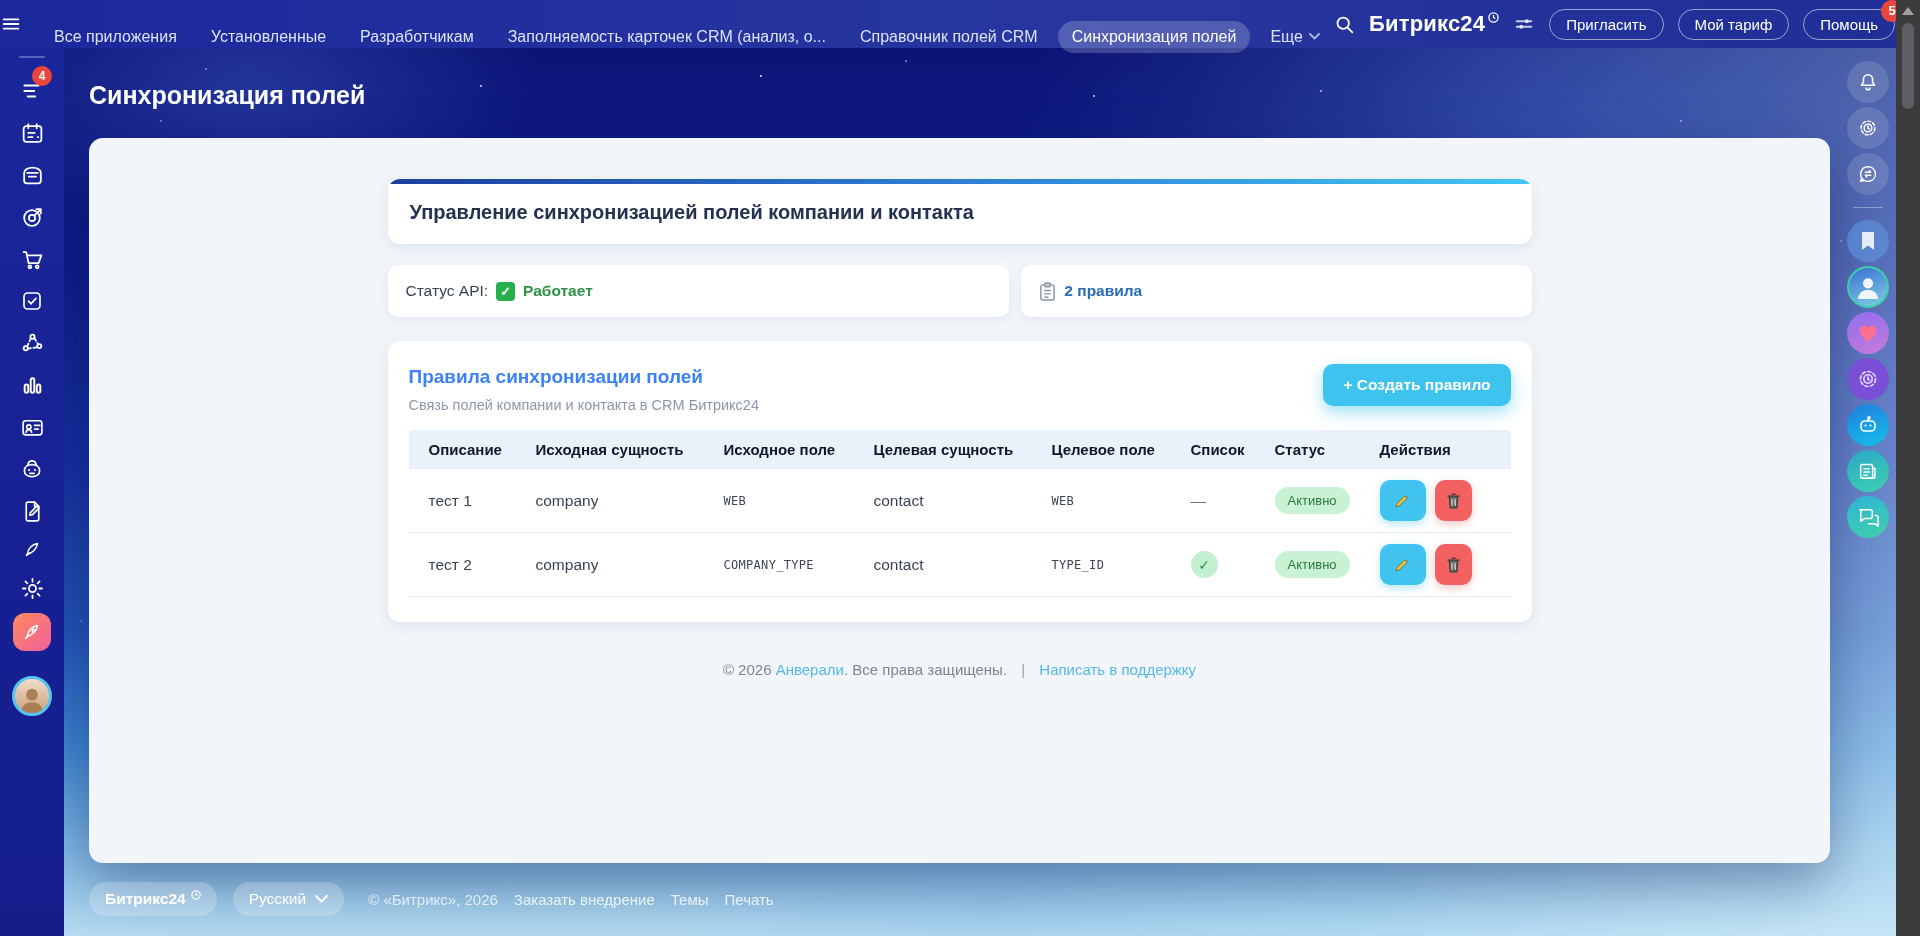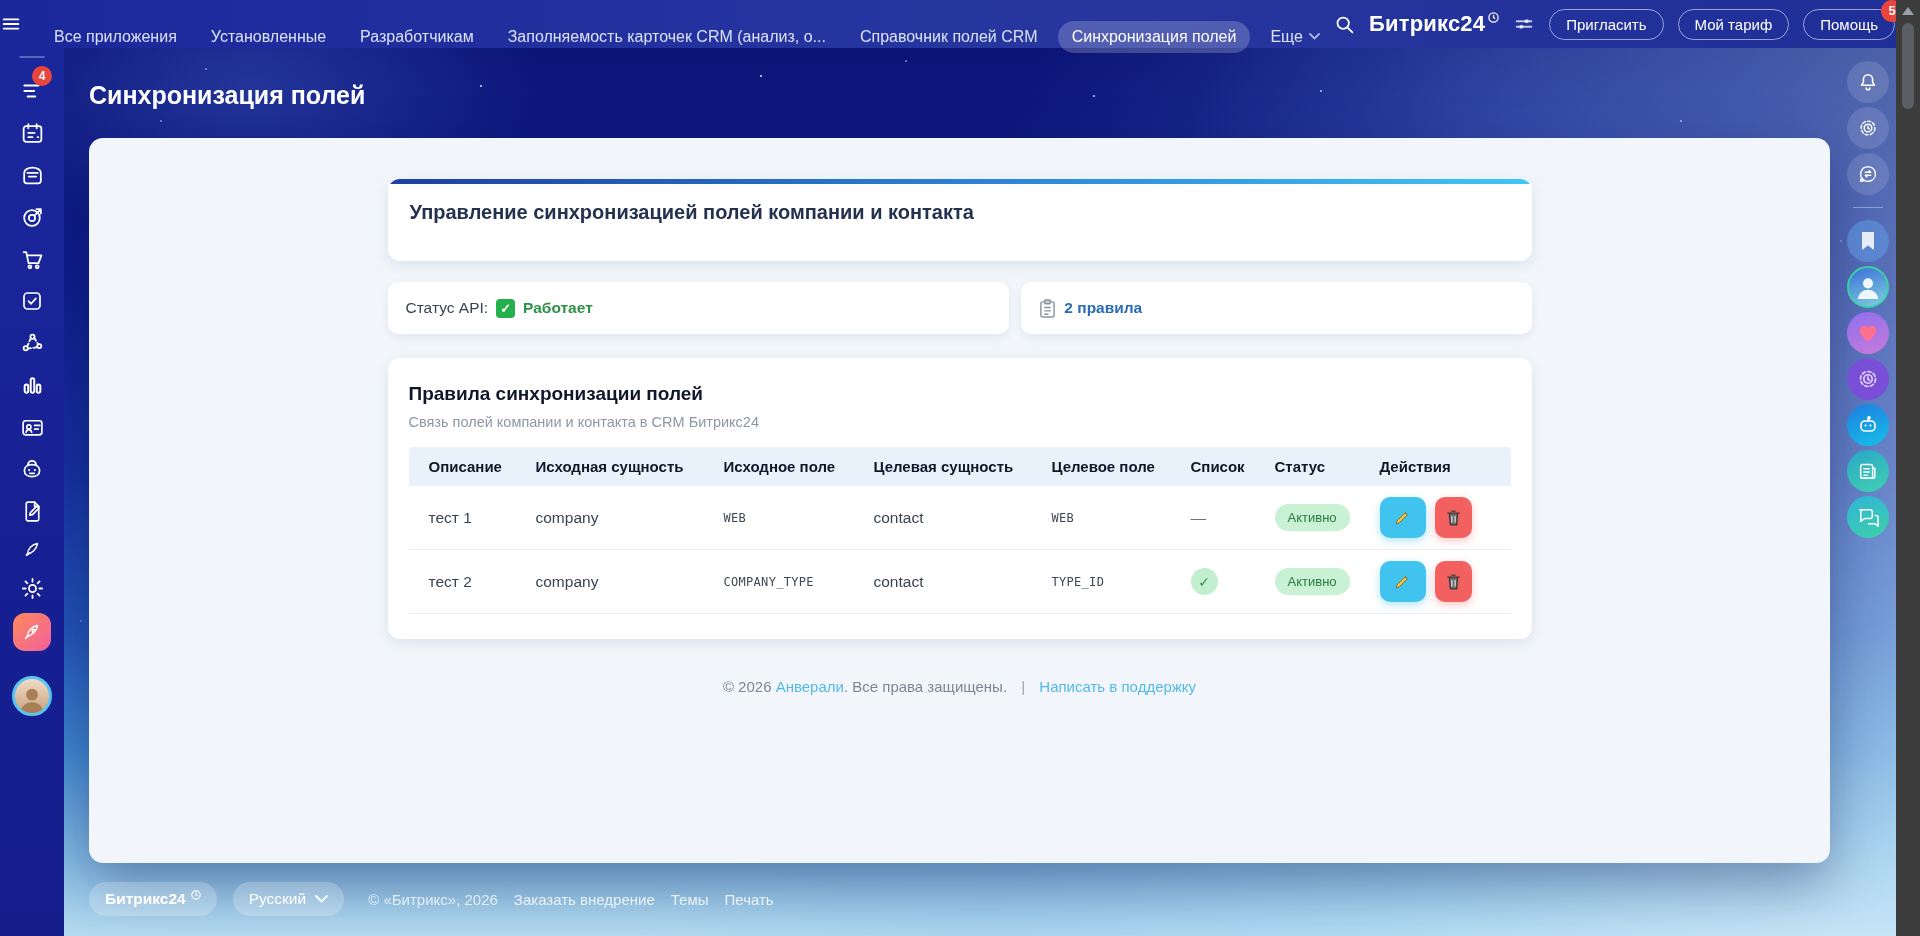--- a/index.html
+++ b/index.html
@@ -90,36 +90,36 @@
   .rb-chats { background:linear-gradient(160deg,#2fb4d8,#3fd0a8); }
 
   
   .page-title { position:absolute; left:89px; top:64px; z-index:5; color:#fff; font-size:25px; font-weight:700; }
   .content-card { position:absolute; left:89px; top:138px; width:1741px; height:725px; z-index:5;
     background:#f2f6fa; border-radius:14px; box-shadow:0 20px 55px rgba(8,16,70,0.38); }
   .inner { width:1144px; margin:0 auto; padding-top:41px; }
 
   .header-card { background:#fff; border-radius:12px; box-shadow:0 4px 14px rgba(30,60,120,0.10); overflow:hidden; }
   .header-grad { height:5px; background:linear-gradient(90deg,#1d3fa0 0%,#2f86d8 55%,#41c6f2 100%); }
-  .header-card h2 { margin:0; padding:17px 22px 37px; font-size:20px; color:#243250; }
+  .header-card h2 { margin:0; padding:17px 22px 20px; font-size:20px; color:#243250; }
 
   .status-row { display:flex; gap:12px; margin-top:21px; }
   .status-card { background:#fff; border-radius:10px; box-shadow:0 3px 10px rgba(30,60,120,0.08);
     height:52px; display:flex; align-items:center; padding:0 18px; gap:8px; font-size:15.5px; color:#3a4354; }
   .status-card.api { width:655px; }
   .status-card.rules { width:537px;align-items:center; }
   .check-badge { width:19px; height:19px; border-radius:4px; background:#24b14b; color:#fff; font-size:13px;
     font-weight:700; display:flex; align-items:center; justify-content:center; }
   .status-ok { color:#2e9147; font-weight:700; }
   .rules-count { color:#2a6cb5; font-weight:700; }
 
   .rules-panel { background:#fff; border-radius:12px; box-shadow:0 4px 14px rgba(30,60,120,0.10);
     margin-top:24px; padding:23px 21px 25px; }
   .rp-head { display:flex; justify-content:space-between; align-items:flex-start; }
-  .rp-title { margin:2px 0 9px; font-size:19px; font-weight:700; color:#0f172a; }
+  .rp-title { margin:2px 0 9px; font-size:19px; font-weight:700; color:#3b82f6; }
   .rp-sub { font-size:14.5px; color:#8d97a6; }
   .create-btn { background:#3ec3ef; color:#fff; font-weight:700; font-size:15.5px; padding:12px 20px;
     border-radius:10px; border:none; cursor:pointer; box-shadow:0 6px 16px rgba(62,195,239,0.5); }
 
   .tbl { margin-top:17px; }
   .tbl-header, .tbl-row { display:grid; grid-template-columns:107px 188px 150px 178px 139px 84px 105px 1fr;
     align-items:center; padding-left:20px; }
   .tbl-header { height:39px; background:#e9f2fb; color:#0f172a; font-weight:700; font-size:15px; border-radius:4px 4px 0 0; }
   .tbl-row { height:64px; border-bottom:1px solid #e9edf2; font-size:15.5px; color:#3a4354; }
   .mono { font-family:"DejaVu Sans Mono", monospace; font-size:12px; color:#3f4854; letter-spacing:.3px; }
@@ -413,20 +413,21 @@
         <span class="rules-count">2 правила</span>
       </div>
     </div>
 
     <section class="rules-panel">
       <div class="rp-head">
         <div>
           <div class="rp-title">Правила синхронизации полей</div>
           <div class="rp-sub">Связь полей компании и контакта в CRM Битрикс24</div>
         </div>
+        <button class="create-btn">+ Создать правило</button>
       </div>
 
       <div class="tbl">
         <div class="tbl-header">
           <span>Описание</span>
           <span>Исходная сущность</span>
           <span>Исходное поле</span>
           <span>Целевая сущность</span>
           <span>Целевое поле</span>
           <span>Список</span>

